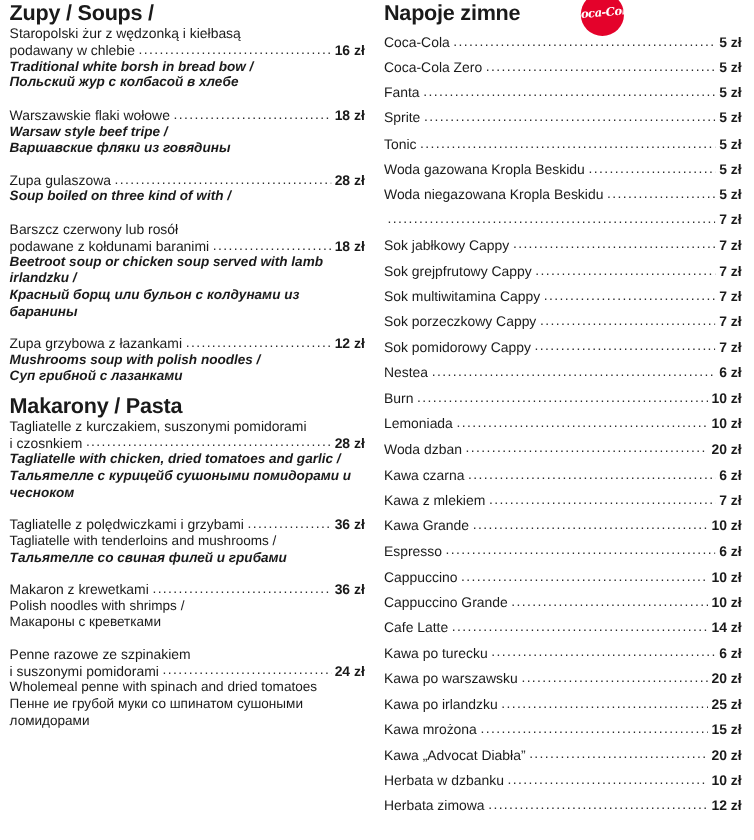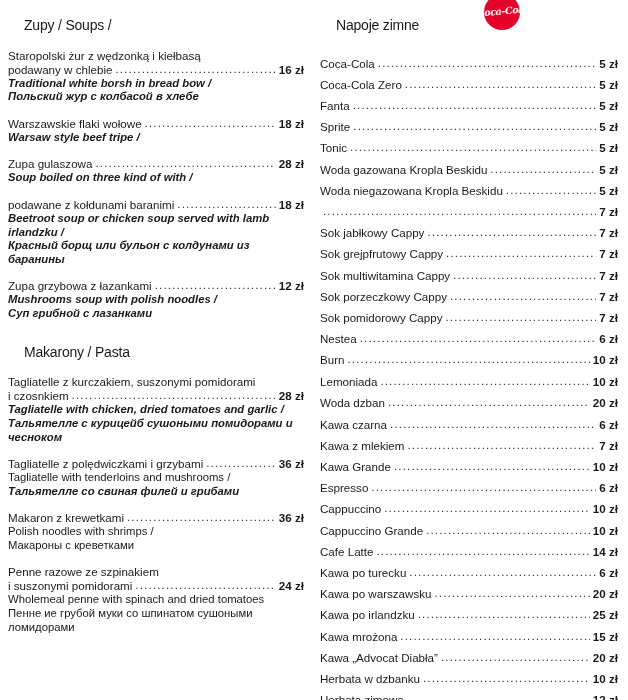--- a/index.html
+++ b/index.html
@@ -27,25 +27,25 @@
     padding: 0 10px 0 8px;
     position: relative;
   }
   .col-right {
     padding-left: 6px;
     padding-right: 10px;
   }
 
   
   .section-head {
-    font-size: 14px;
-    font-weight: normal;
+    font-size: 18px;
+    font-weight: bold;
     letter-spacing: -0.2px;
     line-height: 1.05;
-    margin: 16px;
+    margin: 0;
     padding-top: 2px;
     white-space: nowrap;
   }
   .head-row {
     display: flex;
     align-items: flex-start;
     gap: 10px;
   }
   .section-head.spaced {
     padding-top: 8px;
@@ -154,30 +154,32 @@
         <div class="trans">Traditional white borsh in bread bow /</div>
         <div class="trans">Польский жур с колбасой в хлебе</div>
       </div>
       <div class="item">
         <div class="lrow">
           <span class="lbl">Warszawskie flaki wołowe</span>
           <span class="dots">..........................................................................................</span>
           <span class="price">18 zł</span>
         </div>
         <div class="trans">Warsaw style beef tripe /</div>
+        <div class="trans">Варшавские фляки из говядины</div>
       </div>
       <div class="item">
         <div class="lrow">
           <span class="lbl">Zupa gulaszowa</span>
           <span class="dots">..........................................................................................</span>
           <span class="price">28 zł</span>
         </div>
         <div class="trans">Soup boiled on three kind of with /</div>
       </div>
       <div class="item">
+        <div class="name-line">Barszcz czerwony lub rosół</div>
         <div class="lrow">
           <span class="lbl">podawane z kołdunami baranimi</span>
           <span class="dots">..........................................................................................</span>
           <span class="price">18 zł</span>
         </div>
         <div class="trans">Beetroot soup or chicken soup served with lamb</div>
         <div class="trans">irlandzku /</div>
         <div class="trans">Красный борщ или бульон с колдунами из</div>
         <div class="trans">баранины</div>
       </div>

